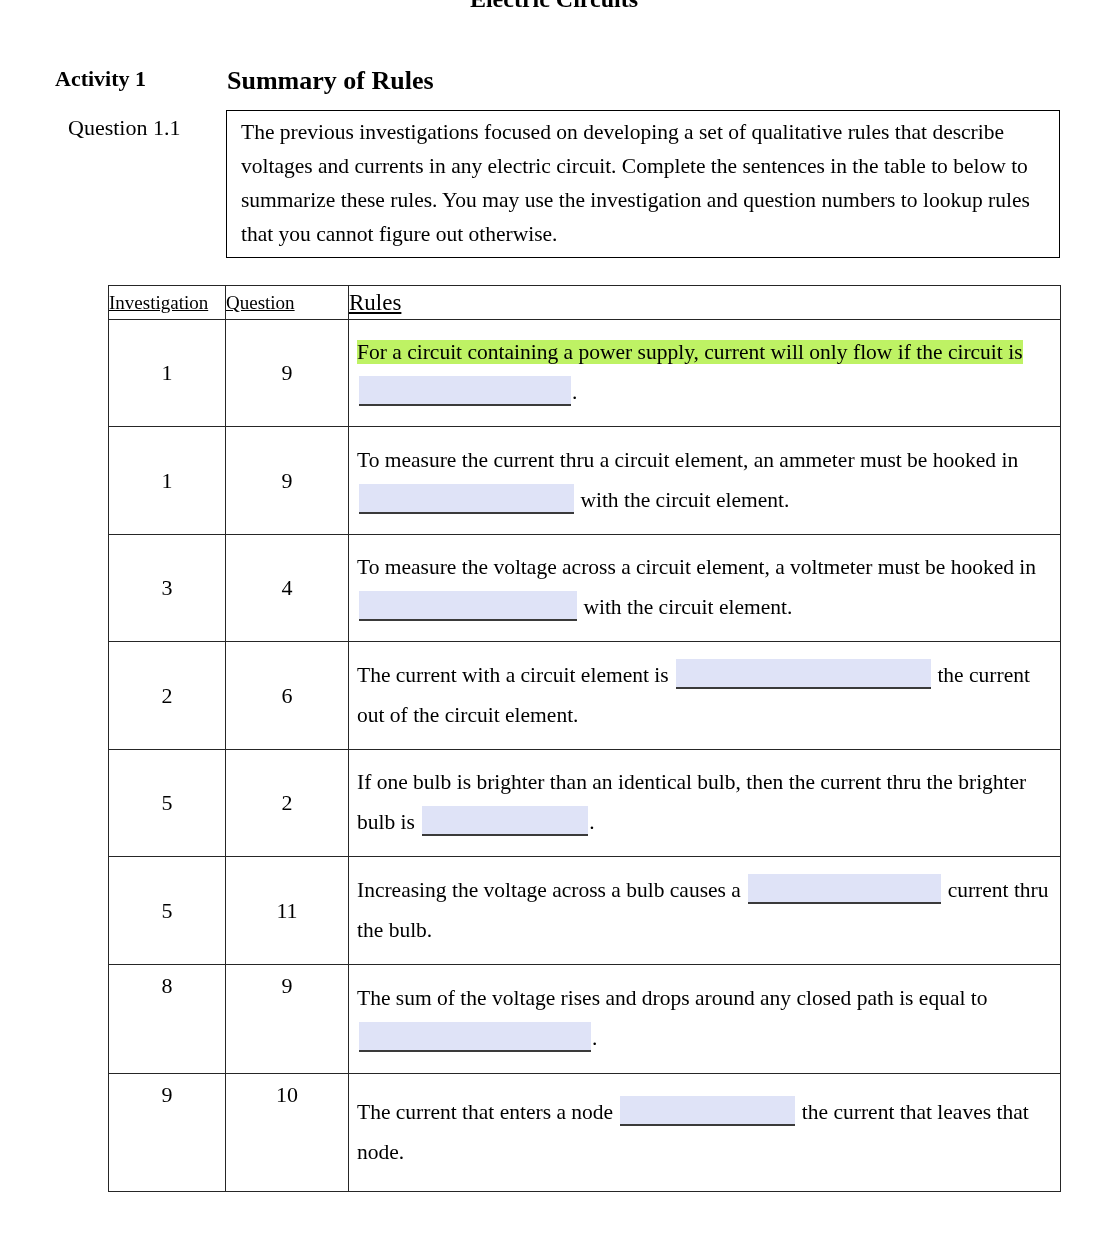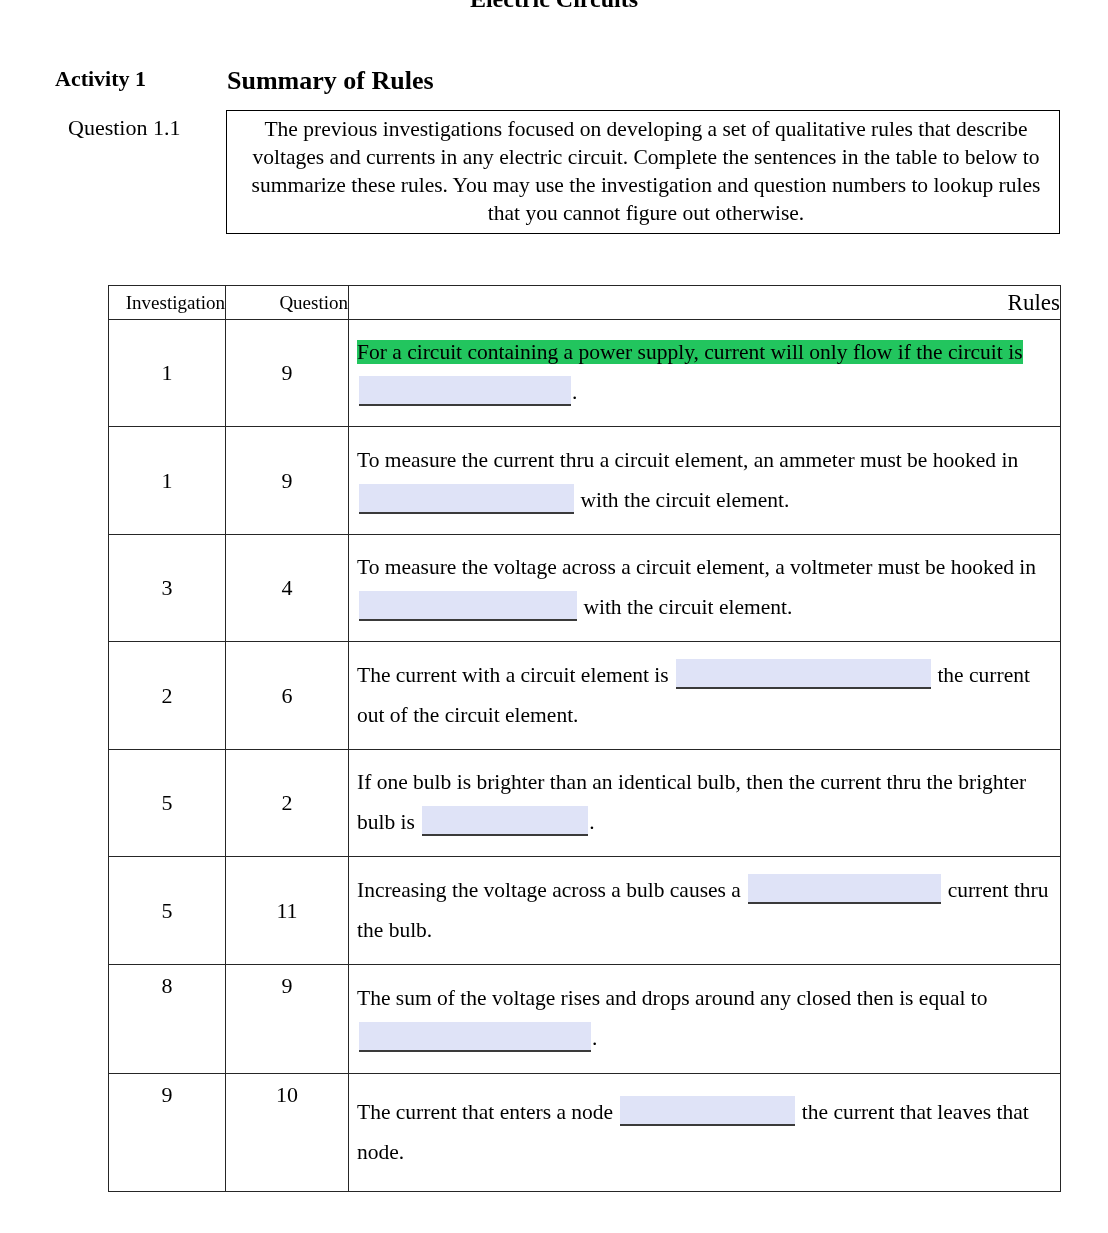--- a/index.html
+++ b/index.html
@@ -84,22 +84,22 @@
   .question-box {
     position: absolute;
     left: 171px;
     top: 0;
     width: 834px;
     border: 1.5px solid #000;
     padding: 4px 8px 6px 14px;
   }
   .question-text {
     font-size: 21.5px;
-    line-height: 28px;
-    text-align: center;
+    line-height: 34px;
+    text-align: left;
   }
 
   
   .rules-table {
     position: absolute;
     top: 285px;
     left: 108px;
     width: 952px;
     border-collapse: collapse;
     table-layout: fixed;
@@ -109,23 +109,24 @@
     padding: 0;
     vertical-align: middle;
     font-weight: normal;
   }
   .col-inv { width: 117px; }
   .col-q   { width: 123px; }
   .col-rules { width: 712px; }
 
   thead td {
     height: 33px;
-    text-align: right;
+    text-align: left;
     font-size: 19px;
     line-height: 33px;
+    text-decoration: underline;
   }
   thead td.rules-head {
     font-size: 23px;
     margin-top: 48px;
   }
 
   tbody td.num {
     text-align: center;
     font-size: 22px;
   }
@@ -148,21 +149,21 @@
     display: inline-block;
     vertical-align: baseline;
     background: #dfe3f7;
     border-bottom: 2.2px solid #3a3a3a;
     height: 30px;
     margin: 0 1px -7px 2px;
   }
 
   
   .sel {
-    background: #22c55e;
+    background: #bef264;
     margin-top: 40px;
   }
 
   .period { letter-spacing: 0; }
 </style>
 </head>
 <body>
 
 <div class="masthead">
   <div class="doc-title">Electric Circuits</div>
@@ -233,21 +234,21 @@
         <td class="num">5</td>
         <td class="num">11</td>
         <td class="rule">
           <div class="rule-text"><span>Increasing the voltage across a bulb causes a</span> <span class="blank" style="width: 193px;"></span><span> current thru the bulb.</span></div>
         </td>
       </tr>
       <tr style="height: 109px;">
         <td class="num top-align">8</td>
         <td class="num top-align">9</td>
         <td class="rule">
-          <div class="rule-text"><span>The sum of the voltage rises and drops around any closed then is equal to</span> <span class="blank" style="width: 232px;"></span><span class="period">.</span></div>
+          <div class="rule-text"><span>The sum of the voltage rises and drops around any closed path is equal to</span> <span class="blank" style="width: 232px;"></span><span class="period">.</span></div>
         </td>
       </tr>
       <tr style="height: 118px;">
         <td class="num top-align">9</td>
         <td class="num top-align">10</td>
         <td class="rule">
           <div class="rule-text"><span>The current that enters a node</span> <span class="blank" style="width: 175px;"></span><span> the current that leaves that node.</span></div>
         </td>
       </tr>
     </tbody>

